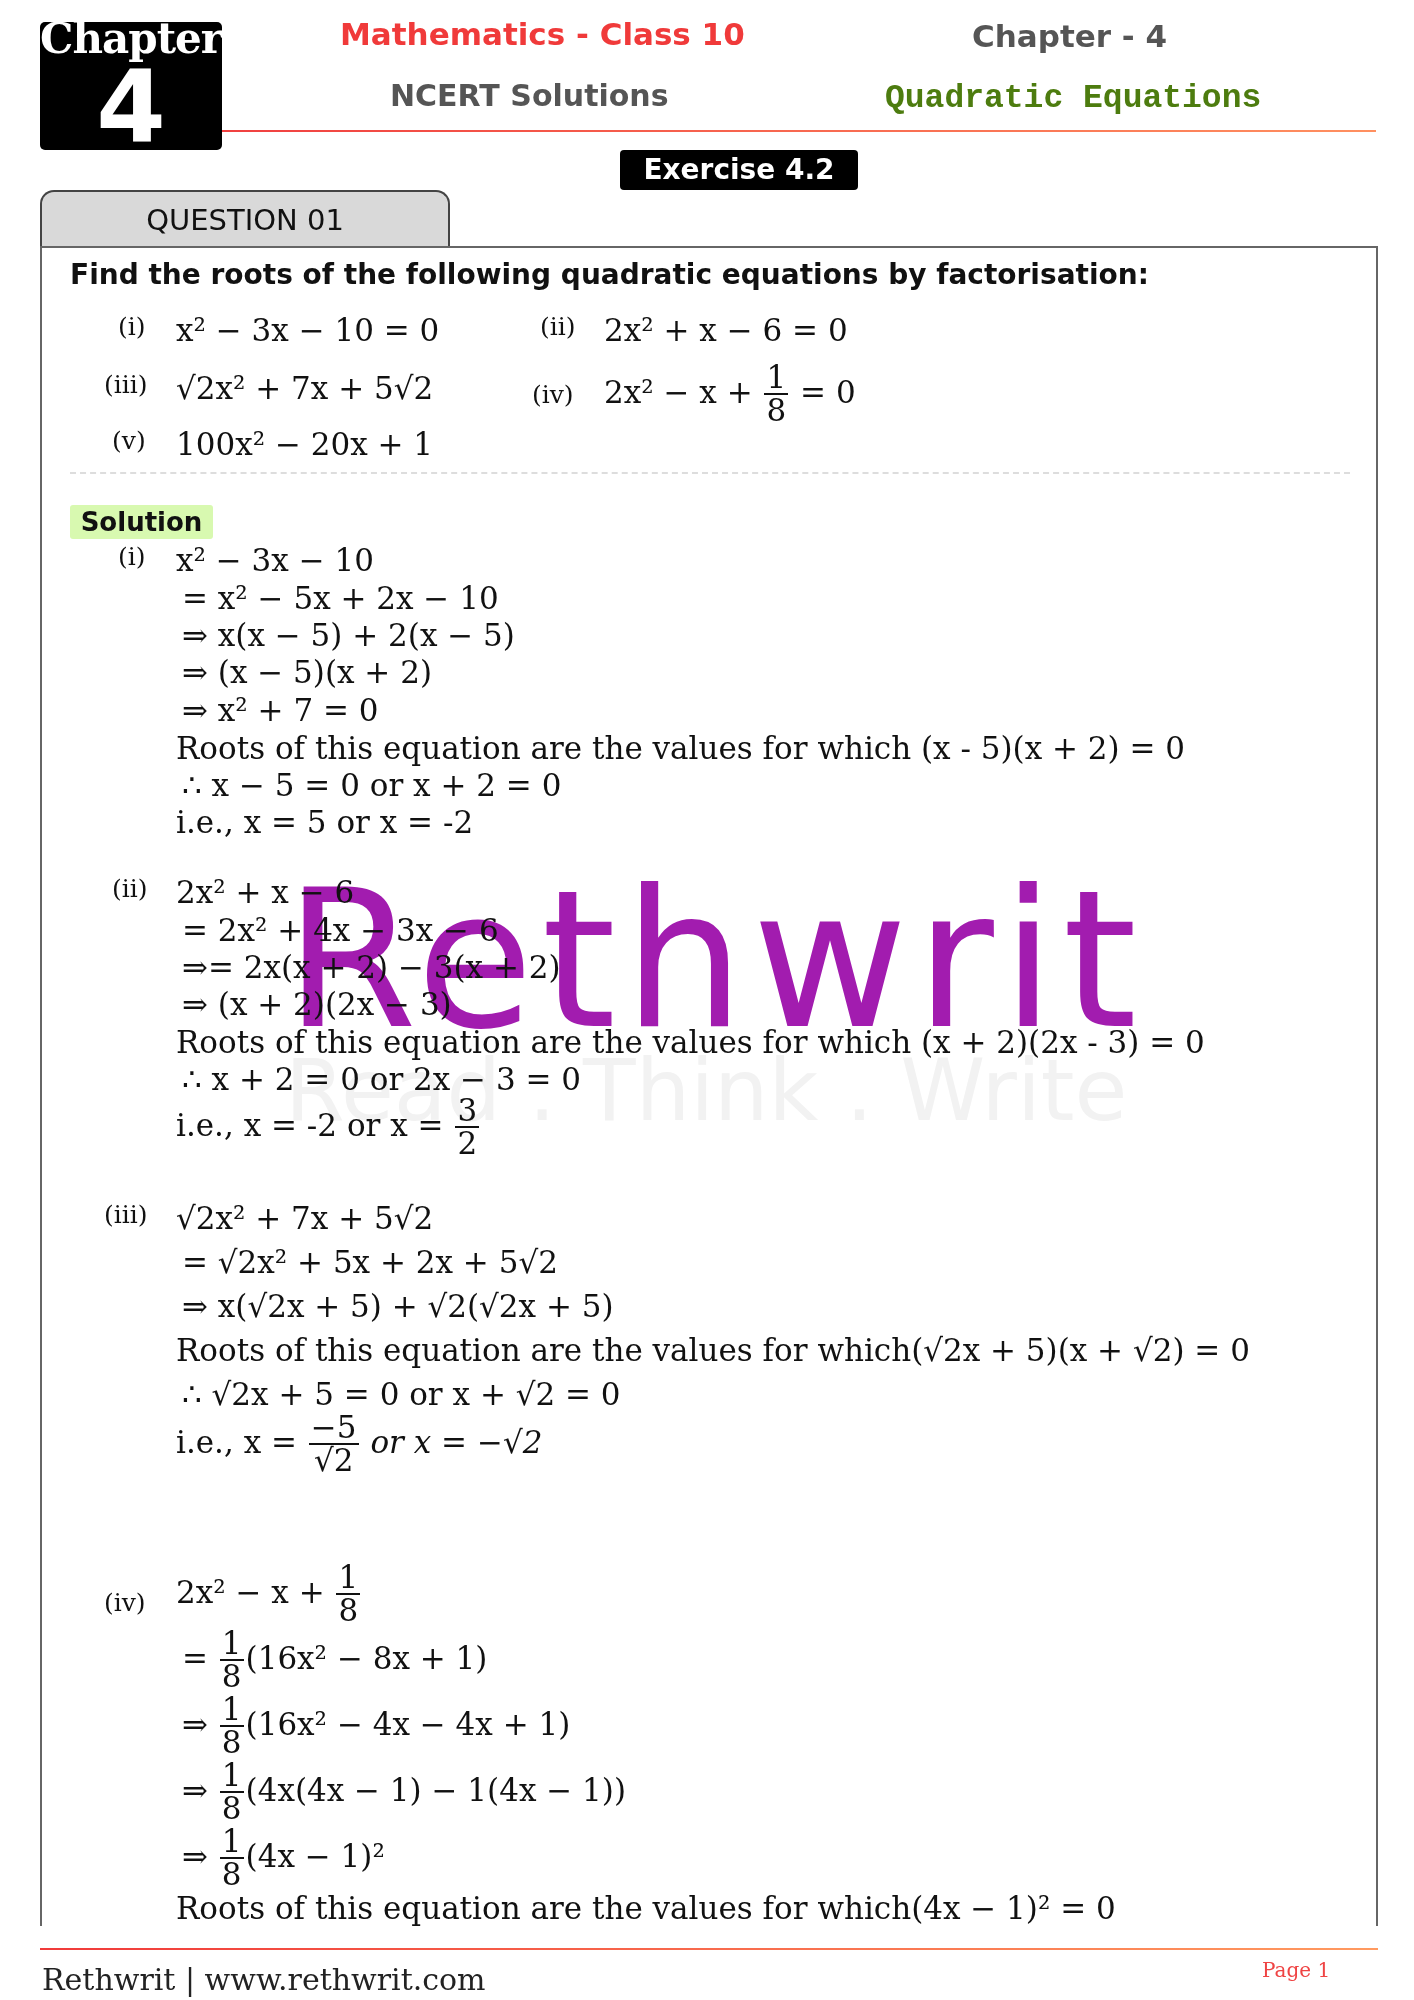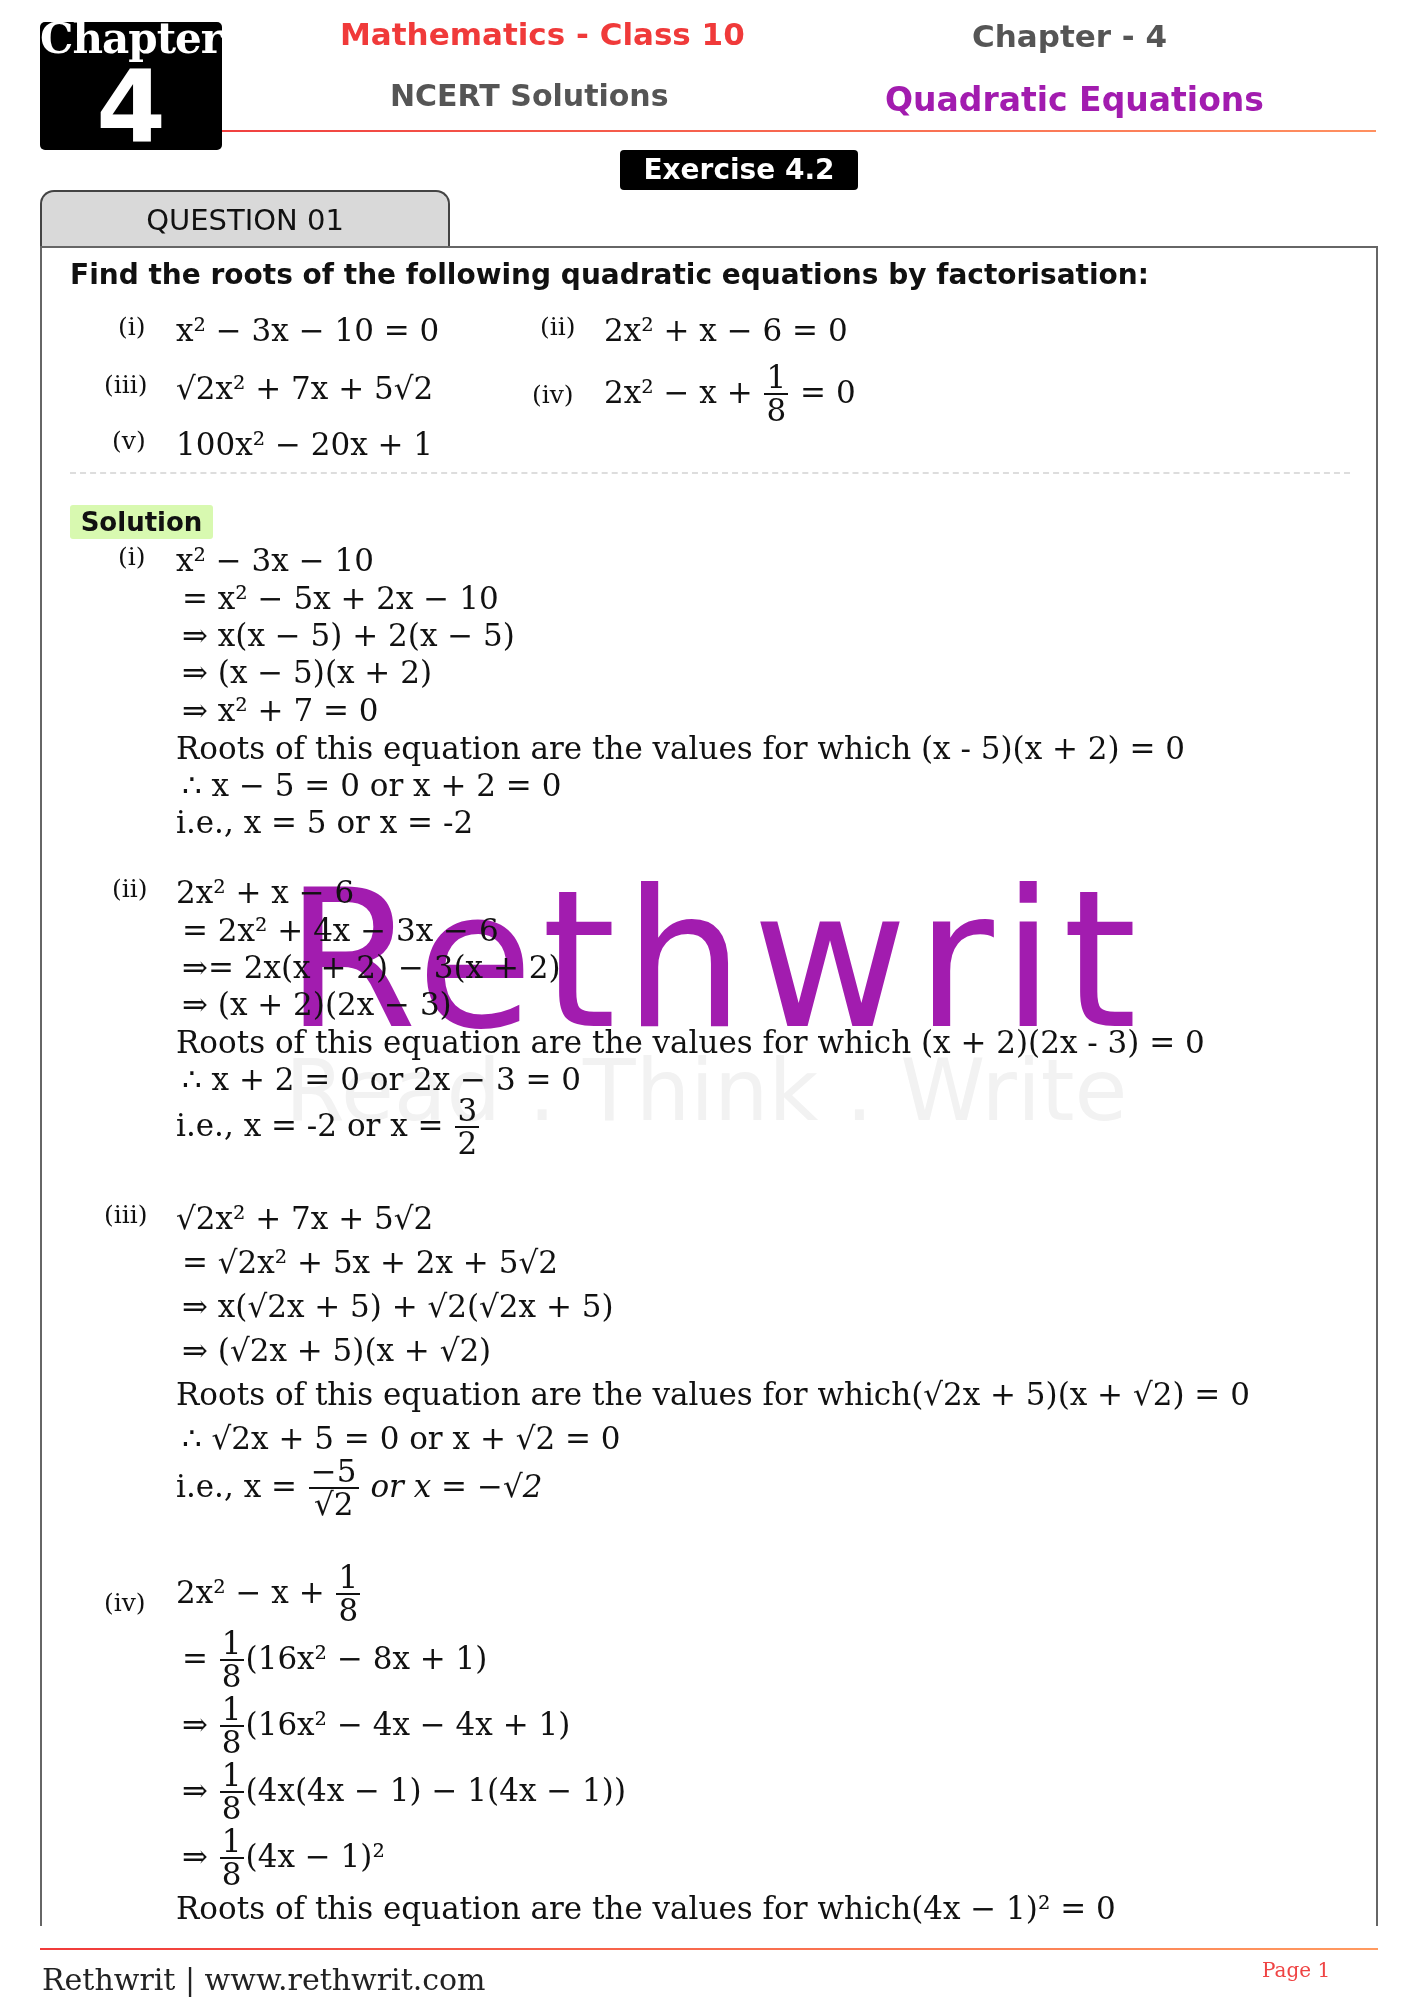--- a/index.html
+++ b/index.html
@@ -5,21 +5,21 @@
   html, body { margin:0; padding:0; background:#fff; }
   body { width:1414px; height:2000px; position:relative; overflow:hidden; font-family:"DejaVu Serif", serif; color:#111; }
   .abs { position:absolute; }
   .chapter-logo { left:40px; top:22px; width:182px; height:128px; background:#000; border-radius:5px; color:#fff; text-align:center; overflow:hidden; }
   .chapter-logo .word { font-family:"DejaVu Serif", serif; font-weight:bold; font-size:42px; line-height:42px; margin-top:-4px; letter-spacing:-1px; }
   .chapter-logo .num { font-family:"DejaVu Sans", sans-serif; font-weight:bold; font-size:100px; line-height:90px; margin-top:2px; }
   .hdr { font-family:"DejaVu Sans", sans-serif; font-weight:bold; }
   .subject { left:340px; top:16px; font-size:31px; color:#f03a3a; }
   .ncert { left:390px; top:78px; font-size:30px; color:#555; }
   .chapnum { left:972px; top:18px; font-size:31px; color:#555; }
-  .chaptitle { left:885px; top:80px; font-size:33px; color:#a21caf; }
+  .chaptitle { left:885px; top:80px; font-size:33px; color:#4d7c0f;font-family:Liberation Mono, monospace; }
   .hdr-rule { left:222px; top:130px; width:1154px; height:2px; background:linear-gradient(90deg,#f04040,#ff9060); }
   .exercise { left:620px; top:150px; width:238px; height:40px; background:#000; color:#fff; border-radius:4px; font-family:"DejaVu Sans", sans-serif; font-weight:bold; font-size:28px; line-height:40px; text-align:center; }
   .qtab { left:40px; top:190px; width:410px; height:56px; background:#d9d9d9; border:2px solid #444; border-bottom:none; border-radius:14px 14px 0 0; font-family:"DejaVu Sans", sans-serif; font-size:29px; line-height:56px; text-align:center; color:#111; box-sizing:border-box; }
   .qbox { left:40px; top:246px; width:1338px; height:1680px; border:2px solid #666; border-bottom:none; box-sizing:border-box; }
   .qtitle { left:70px; top:258px; font-family:"DejaVu Sans", sans-serif; font-weight:bold; font-size:28px; color:#111; }
   .m { font-family:"DejaVu Serif", serif; font-size:31px; white-space:nowrap; }
   .lbl { font-family:"DejaVu Serif", serif; font-size:25px; }
   .dash { left:70px; top:472px; width:1280px; border-top:2px dashed #ddd; }
   .sol-badge { left:70px; top:505px; width:143px; height:34px; background:#d8f9b0; border-radius:3px; font-family:"DejaVu Sans", sans-serif; font-weight:bold; font-size:26px; line-height:34px; text-align:center; color:#111; }
   .frac { display:inline-block; vertical-align:middle; text-align:center; line-height:1; margin:0 2px; }
@@ -91,21 +91,20 @@
   <div class="m" style="height:37px;">Roots of this equation are the values for which (x + 2)(2x - 3) = 0</div>
   <div class="m" style="height:34px;padding-left:6px;">∴ x + 2 = 0 or 2x − 3 = 0</div>
   <div class="m"><span>i.e., x = -2 or x = </span><span class="frac"><span class="n">3</span><span class="d">2</span></span></div>
 </div>
 
 <div class="abs lbl content" style="left:104px;top:1200px;">(iii)</div>
 <div class="abs content" style="left:176px;top:1200px;">
   <div class="m" style="height:44px;">√2x² + 7x + 5√2</div>
   <div class="m" style="height:44px;padding-left:6px;">= √2x² + 5x + 2x + 5√2</div>
   <div class="m" style="height:44px;padding-left:6px;">⇒ x(√2x + 5) + √2(√2x + 5)</div>
-  <div class="m" style="height:44px;padding-left:6px;">⇒ (√2x + 5)(x + √2)</div>
   <div class="m" style="height:44px;">Roots of this equation are the values for which(√2x + 5)(x + √2) = 0</div>
   <div class="m" style="height:36px;padding-left:6px;">∴ √2x + 5 = 0 or x + √2 = 0</div>
   <div class="m"><span>i.e., x = </span><span class="frac"><span class="n">−5</span><span class="d">√2</span></span><span style="font-style:italic;"> or x = −√2</span></div>
 </div>
 
 <div class="abs lbl content" style="left:104px;top:1588px;">(iv)</div>
 <div class="abs content" style="left:176px;top:1562px;">
   <div class="m" style="height:66px;"><span>2x² − x + </span><span class="frac"><span class="n">1</span><span class="d">8</span></span></div>
   <div class="m" style="height:66px;padding-left:6px;"><span>=</span> <span class="frac"><span class="n">1</span><span class="d">8</span></span><span>(16x² − 8x + 1)</span></div>
   <div class="m" style="height:66px;padding-left:6px;"><span>⇒</span> <span class="frac"><span class="n">1</span><span class="d">8</span></span><span>(16x² − 4x − 4x + 1)</span></div>

